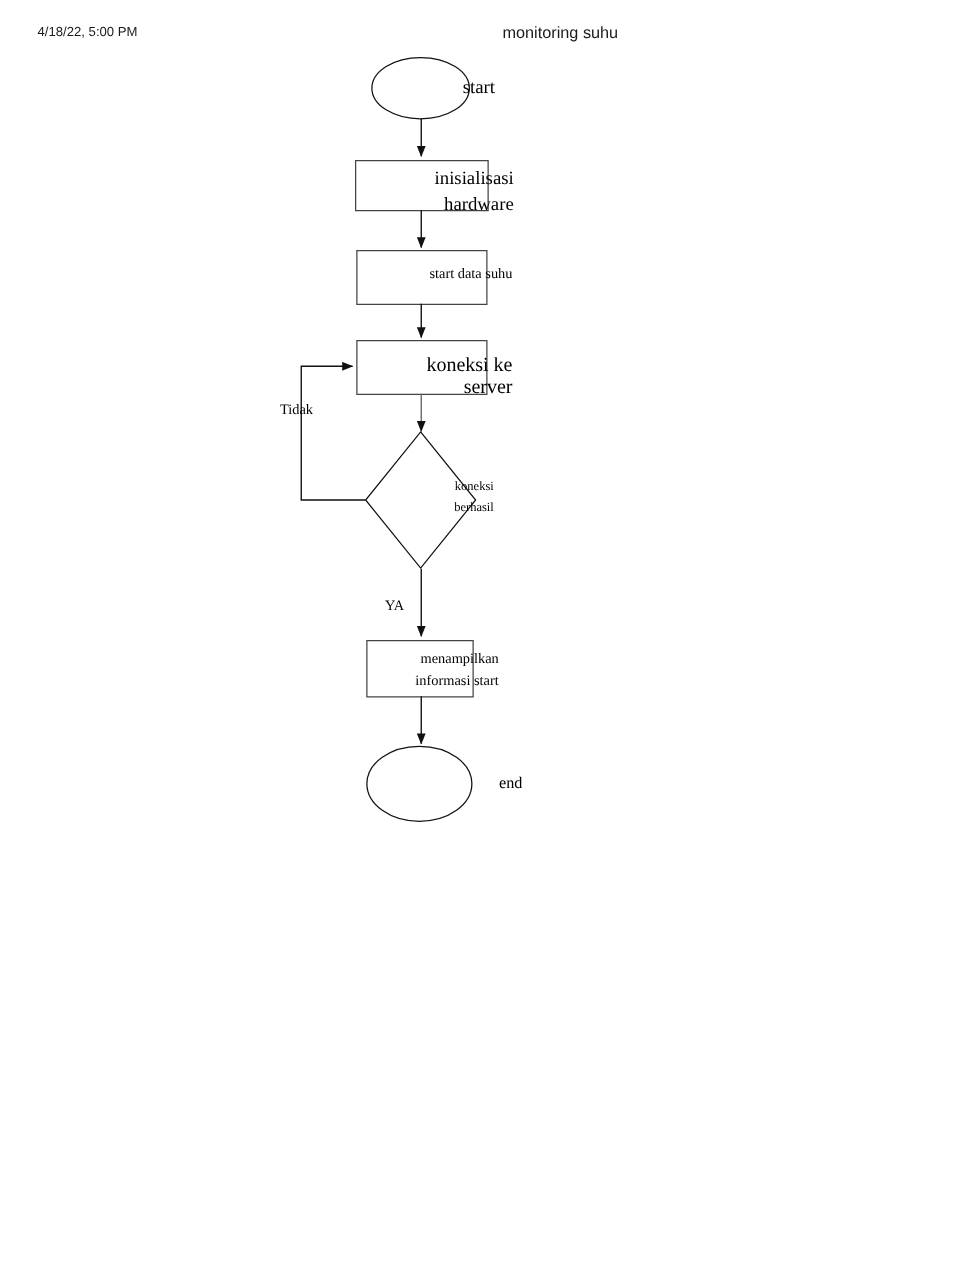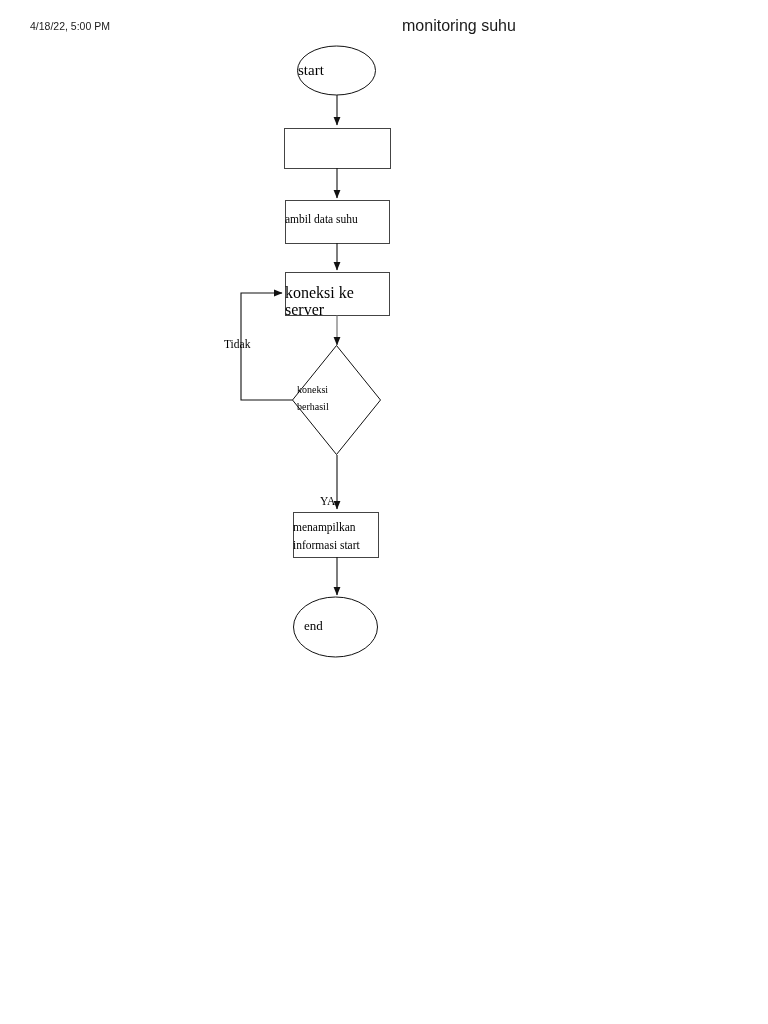--- a/index.html
+++ b/index.html
@@ -32,21 +32,21 @@
     font-size: 10.5px;
     line-height: 16px;
     color: #1a1a1a;
     white-space: nowrap;
   }
   .hdr-title {
     position: absolute;
     left: 402px;
     top: 0;
     font-family: "Liberation Sans", sans-serif;
-    font-size: 16px;
+    font-size: 13px;
     line-height: 16px;
     color: #1a1a1a;
     white-space: nowrap;
   }
   .page-footer {
     position: absolute;
     left: 717px;
     top: 991px;
     font-family: "Liberation Sans", sans-serif;
     font-size: 10.5px;
@@ -64,25 +64,26 @@
     width: 768px;
     height: 700px;
   }
   .flowchart svg {
     display: block;
   }
 
   
   .node-label {
     position: absolute;
-    text-align: left;
+    text-align: right;
     color: #000000;
     font-family: "Liberation Serif", serif;
     pointer-events: none;
     white-space: pre-line;
+    margin-left: 20px;
   }
   .lbl-start {
     left: 298px; top: 58px; width: 78px;
     font-size: 15px; line-height: 24px;
   }
   .lbl-init {
     left: 284px; top: 128px; width: 107px;
     font-size: 15px; line-height: 21px;
     padding-top: 5px;
   }
@@ -96,37 +97,36 @@
   }
   .lbl-diamond {
     left: 297px; top: 381px; width: 78px;
     font-size: 10px; line-height: 17px;
   }
   .lbl-menampilkan {
     left: 293px; top: 518px; width: 86px;
     font-size: 11.5px; line-height: 18px;
   }
   .lbl-end {
-    left: 304px; top: 615px; width: 104px;
+    left: 294px; top: 615px; width: 104px;
     font-size: 13px; line-height: 22px;
   }
 
   
   .edge-label {
     position: absolute;
     color: #000000;
     font-family: "Liberation Serif", serif;
     font-size: 11.5px;
     line-height: 14px;
     white-space: nowrap;
     pointer-events: none;
-    margin-top: 16px;
   }
   .lbl-tidak { left: 224px; top: 321px; }
-  .lbl-ya    { left: 320px; top: 478px; }
+  .lbl-ya    { left: 308px; top: 478px; }
 </style>
 </head>
 <body>
 
 <div class="page-header">
   <span class="hdr-date">4/18/22, 5:00 PM</span>
   <span class="hdr-title">monitoring suhu</span>
 </div>
 
 <div class="flowchart">
@@ -160,21 +160,23 @@
     <line x1="337" y1="455" x2="337" y2="509" stroke="#111111" stroke-width="1.1" marker-end="url(#arrow)"></line>
 
     <rect x="293.5" y="512.5" width="85" height="45" fill="#ffffff" stroke="#444444" stroke-width="1"></rect>
 
     <line x1="337" y1="557" x2="337" y2="595" stroke="#111111" stroke-width="1.1" marker-end="url(#arrow)"></line>
 
     <ellipse cx="335.5" cy="627" rx="42" ry="30" fill="#ffffff" stroke="#111111" stroke-width="1"></ellipse>
   </svg>
 
   <div class="node-label lbl-start">start</div>
-  <div class="node-label lbl-ambil">ambil data suhu</div>
+  <div class="node-label lbl-init">inisialisasi
+hardware</div>
+  <div class="node-label lbl-ambil">start data suhu</div>
   <div class="node-label lbl-koneksi-server">koneksi ke server</div>
   <div class="node-label lbl-diamond">koneksi
 berhasil</div>
   <div class="node-label lbl-menampilkan">menampilkan
 informasi start</div>
   <div class="node-label lbl-end">end</div>
 
   <div class="edge-label lbl-tidak">Tidak</div>
   <div class="edge-label lbl-ya">YA</div>
 </div>

